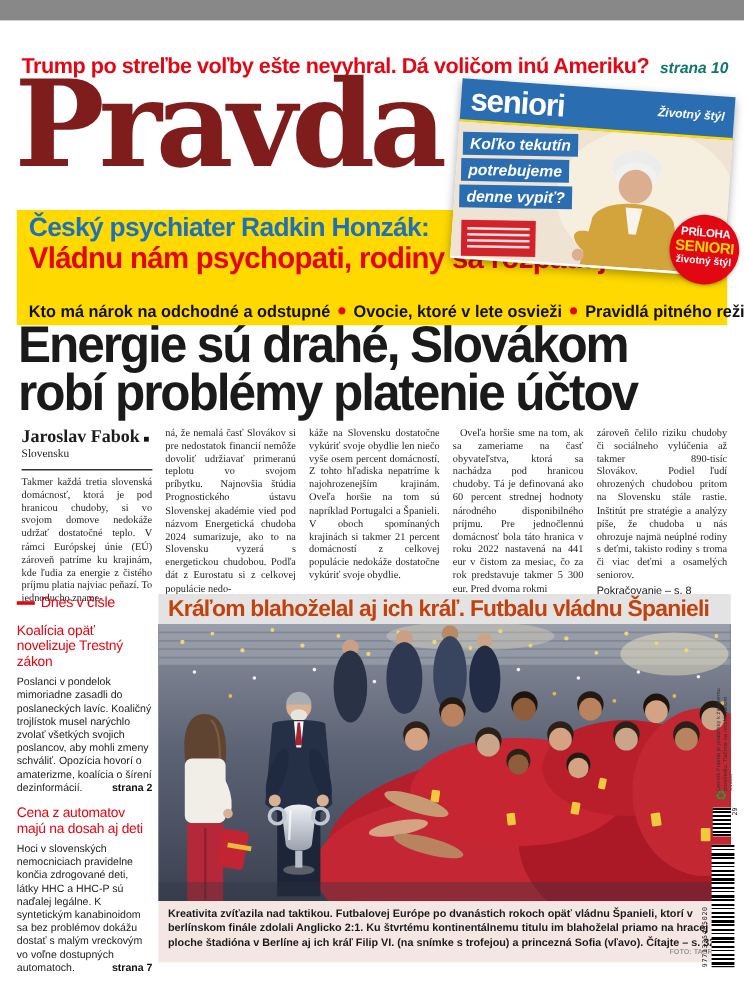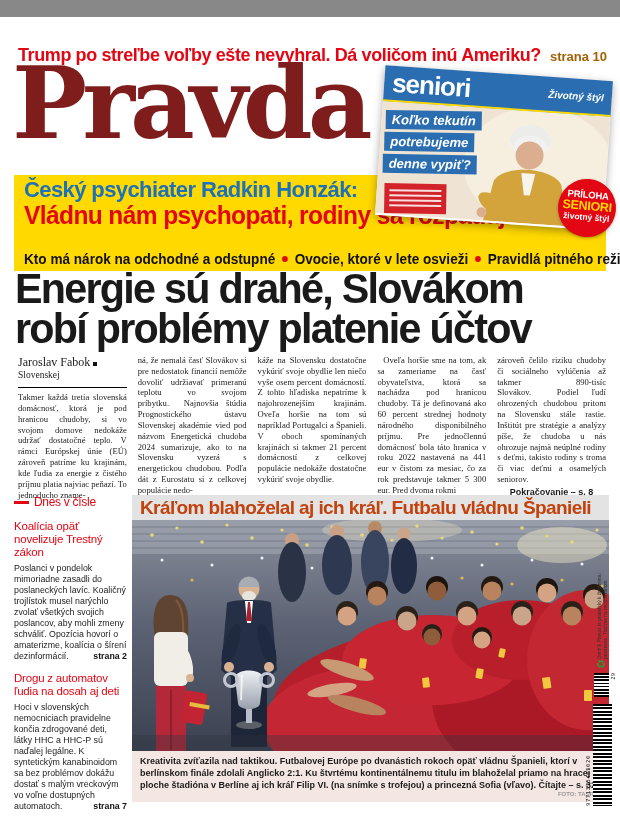--- a/index.html
+++ b/index.html
@@ -2,21 +2,21 @@
 <html><head>
 <meta charset="utf-8">
 <style>
   html,body{margin:0;padding:0;background:#888;}
   .page{position:relative;width:620px;height:819px;background:#fff;overflow:hidden;
         font-family:"Liberation Sans",sans-serif;color:#1a1a1a;margin:17px auto;}
 
   
   .top-strip{position:absolute;left:18px;top:28px;display:flex;align-items:baseline;gap:9px;white-space:nowrap;}
   .top-strip .head{font-size:18px;font-weight:800;color:#e30613;letter-spacing:-0.4px;}
-  .top-strip .ref{font-size:13px;font-weight:800;color:#a16207;}
+  .top-strip .ref{font-size:13px;font-weight:800;color:#0f766e;font-style:italic;}
 
   
   .masthead{position:absolute;left:12px;top:36px;font-family:"DejaVu Serif",serif;font-weight:700;
             font-size:100px;line-height:1;letter-spacing:-5px;color:#7f1d1d;}
 
   
   .card{position:absolute;left:380px;top:56px;width:228px;height:150px;transform:rotate(4deg);
         background:#fff;box-shadow:0 3px 8px rgba(0,0,0,.35);z-index:5;}
   .card-head{height:34px;background:#2a6db0;display:flex;align-items:center;padding:0 8px;border-bottom:2px solid #ffd900;}
   .card-title{color:#fff;font-weight:800;font-size:26px;letter-spacing:-1px;line-height:1;}
@@ -51,25 +51,25 @@
   .dateline .day{font-weight:800;}
   .dateline .right{display:flex;gap:26px;font-weight:700;}
 
   
   .headline{position:absolute;left:15px;top:251px;font-size:43px;font-weight:800;line-height:.93;
             letter-spacing:-1.8px;color:#1a1a1a;transform:scaleX(.96);transform-origin:left top;white-space:nowrap;}
 
   
   .cols{position:absolute;left:18px;top:338px;width:588px;display:flex;gap:11px;}
   .col{flex:1;font-family:"Liberation Serif",serif;font-size:8.6px;line-height:1.26;text-align:justify;color:#1b1b1b;}
-  .byline{font-weight:400;font-size:12px;}
+  .byline{font-weight:700;font-size:15px;}
   .byline .sq{display:inline-block;width:4px;height:4px;background:#111;margin-left:3px;}
   .city{font-size:9.5px;}
   .col .rule{border-top:1.2px solid #000;margin:5px 0 4px;}
-  .cont{font-family:"Liberation Sans",sans-serif;font-size:9px;font-weight:700;text-align:center;margin-top:2px;}
+  .cont{font-family:"Liberation Sans",sans-serif;font-size:9px;font-weight:400;text-align:left;margin-top:2px;}
 
   
   .sidebar{position:absolute;left:14px;top:478px;width:113px;}
   .sb-head{display:flex;align-items:center;gap:5px;color:#e30613;font-weight:400;font-size:12px;letter-spacing:-0.3px;}
   .sb-dash{width:15px;height:3px;background:#e30613;flex:0 0 auto;}
   .sb-item{margin-top:11px;}
   .sb-title{color:#e30613;font-weight:400;font-size:11.5px;line-height:1.12;letter-spacing:-0.2px;margin-bottom:4px;}
   .sb-body{font-size:8.8px;line-height:1.25;color:#222;text-align:left;}
   .sb-page{float:right;font-weight:800;color:#111;}
 
@@ -164,21 +164,21 @@
   </div>
 
   <div class="headline">
     <div>Energie sú drahé, Slovákom</div>
     <div>robí problémy platenie účtov</div>
   </div>
 
   <div class="cols">
     <div class="col">
       <div class="byline"><span>Jaroslav Fabok</span><span class="sq"></span></div>
-      <div class="city">Slovenskej</div>
+      <div class="city">Slovensku</div>
       <div class="rule"></div>
       <span>Takmer každá tretia slovenská domácnosť, ktorá je pod hranicou chudoby, si vo svojom domove nedokáže udržať dostatočné teplo. V rámci Európskej únie (EÚ) zároveň patríme ku krajinám, kde ľudia za energie z čistého príjmu platia najviac peňazí. To jednoducho zname-</span>
     </div>
     <div class="col"><span>ná, že nemalá časť Slovákov si pre nedostatok financií nemôže dovoliť udržiavať primeranú teplotu vo svojom príbytku.&nbsp;&nbsp;Najnovšia štúdia Prognostického ústavu Slovenskej akadémie vied pod názvom Energetická chudoba 2024 sumarizuje, ako to na Slovensku vyzerá s energetickou chudobou. Podľa dát z Eurostatu si z celkovej populácie nedo-</span></div>
     <div class="col"><span>káže na Slovensku dostatočne vykúriť svoje obydlie len niečo vyše osem percent domácností. Z tohto hľadiska nepatríme k najohrozenejším krajinám. Oveľa horšie na tom sú napríklad Portugalci a Španieli. V oboch spomínaných krajinách si takmer 21 percent domácností z celkovej populácie nedokáže dostatočne vykúriť svoje obydlie.</span></div>
     <div class="col"><span>&nbsp;&nbsp;Oveľa horšie sme na tom, ak sa zameriame na časť obyvateľstva, ktorá sa nachádza pod hranicou chudoby. Tá je definovaná ako 60 percent strednej hodnoty národného disponibilného príjmu. Pre jednočlennú domácnosť bola táto hranica v roku 2022 nastavená na 441 eur v čistom za mesiac, čo za rok predstavuje takmer 5 300 eur. Pred dvoma rokmi</span></div>
     <div class="col">
       <span>zároveň čelilo riziku chudoby či sociálneho vylúčenia až takmer 890-tisíc Slovákov.&nbsp;&nbsp;Podiel ľudí ohrozených chudobou pritom na Slovensku stále rastie. Inštitút pre stratégie a analýzy píše, že chudoba u nás ohrozuje najmä neúplné rodiny s deťmi, takisto rodiny s troma či viac deťmi a osamelých seniorov.</span>
       <div class="cont">Pokračovanie – s. 8</div>
     </div>
@@ -187,21 +187,21 @@
   <div class="sidebar">
     <div class="sb-head">
       <span class="sb-dash"></span>
       <span>Dnes v čísle</span>
     </div>
     <div class="sb-item">
       <div class="sb-title">Koalícia opäť novelizuje Trestný zákon</div>
       <div class="sb-body"><span>Poslanci v pondelok mimoriadne zasadli do poslaneckých lavíc. Koaličný trojlístok musel narýchlo zvolať všetkých svojich poslancov, aby mohli zmeny schváliť. Opozícia hovorí o amaterizme, koalícia o šírení dezinformácií.</span> <span class="sb-page">strana 2</span></div>
     </div>
     <div class="sb-item">
-      <div class="sb-title">Drogu z automatov ľudia na dosah aj deti</div>
+      <div class="sb-title">Cena z automatov majú na dosah aj deti</div>
       <div class="sb-body"><span>Hoci v slovenských nemocniciach pravidelne končia zdrogované deti, látky HHC a HHC-P sú naďalej legálne. K syntetickým kanabinoidom sa bez problémov dokážu dostať s malým vreckovým vo voľne dostupných automatoch.</span> <span class="sb-page">strana 7</span></div>
     </div>
     <div class="sb-item">
       <div class="sb-title">Zomrel divadelník Blaho Uhlár</div>
 
     </div>
   </div>
 
   <div class="photo-block">
     <div class="photo-head">Kráľom blahoželal aj ich kráľ. Futbalu vládnu Španieli</div>

